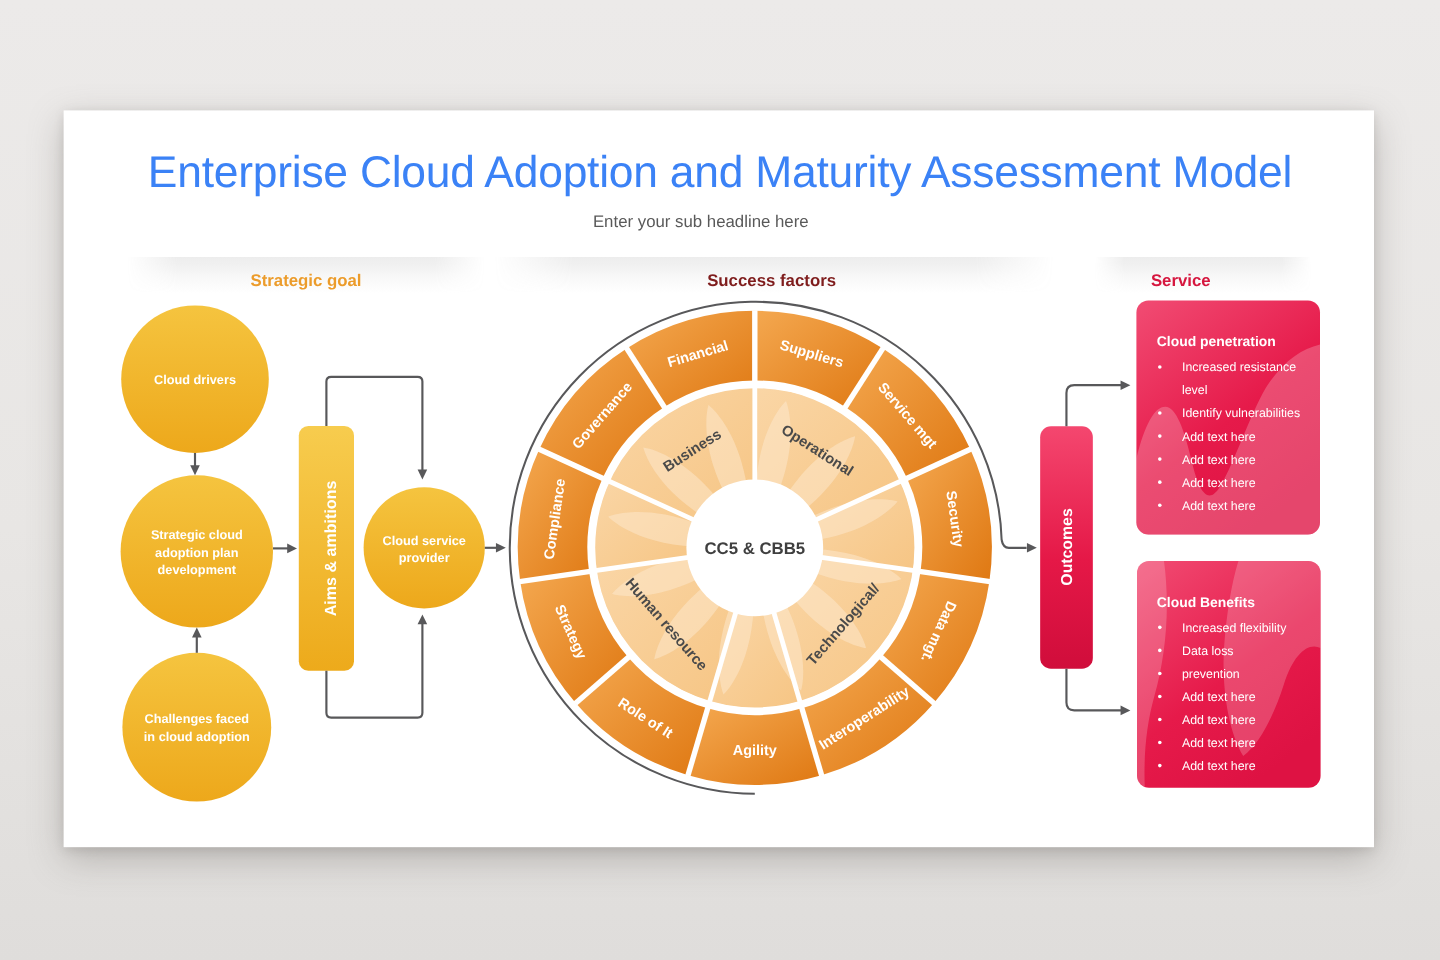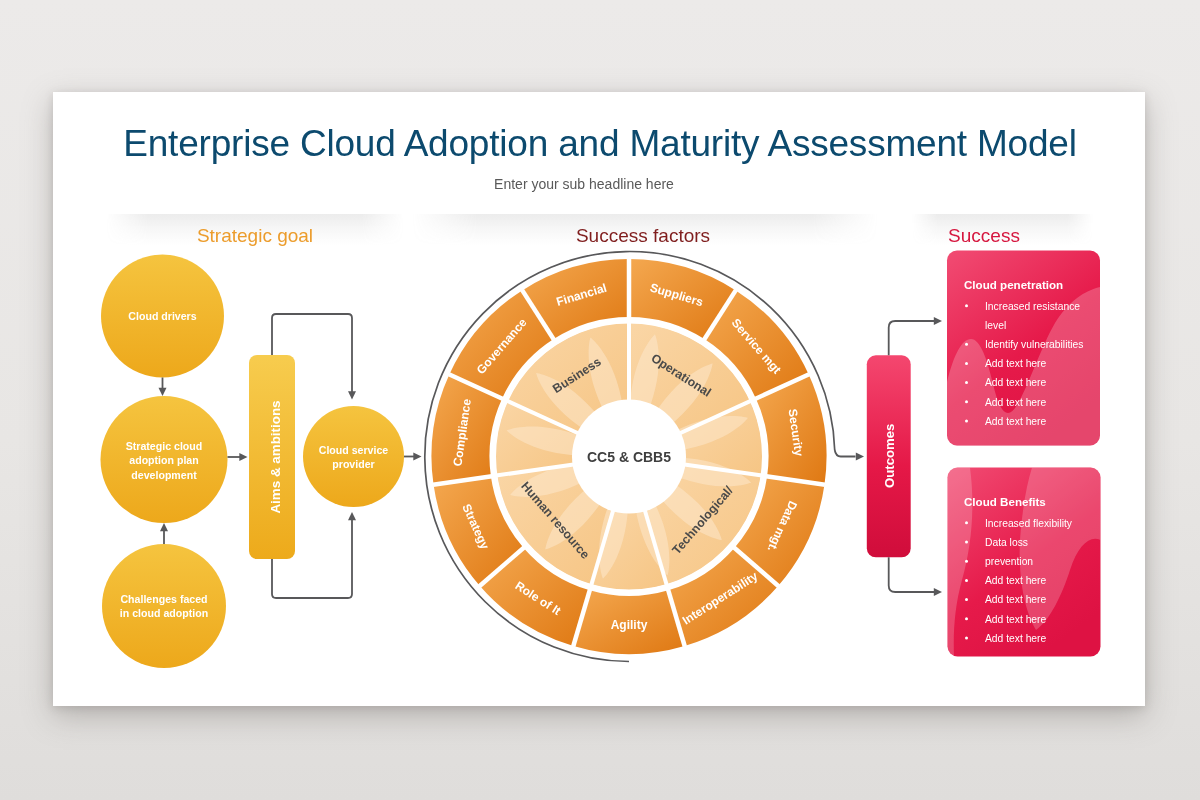--- a/index.html
+++ b/index.html
@@ -4,36 +4,36 @@
 html,body{margin:0;padding:0;}
 body{width:1200px;height:800px;position:relative;overflow:hidden;
   background:linear-gradient(180deg,#ECEAE9 0%,#E8E6E4 55%,#DFDDDB 100%);
   font-family:"Liberation Sans",sans-serif;}
 #slide{position:absolute;left:52.5px;top:92px;width:1092px;height:614px;background:#fff;
   box-shadow:0 10px 28px rgba(110,105,100,.38),0 2px 8px rgba(110,105,100,.22);}
 .band{position:absolute;height:31px;top:214px;
   background:linear-gradient(180deg,rgba(120,120,120,.14) 0%,rgba(140,140,140,.07) 50%,rgba(255,255,255,0) 100%);
   -webkit-mask-image:linear-gradient(90deg,transparent 0,#000 14%,#000 86%,transparent 100%);
   mask-image:linear-gradient(90deg,transparent 0,#000 14%,#000 86%,transparent 100%);}
-.hdr{position:absolute;top:225px;font-size:19px;font-weight:normal;transform:translateX(-50%);}
-#title{position:absolute;left:0;width:1200px;top:123px;text-align:center;color:#0c4a6e;
+.hdr{position:absolute;top:225px;font-size:14px;font-weight:bold;transform:translateX(-50%);}
+#title{position:absolute;left:0;width:1200px;top:123px;text-align:center;color:#3b82f6;
   font-size:37px;letter-spacing:-0.2px;}
 #subtitle{position:absolute;left:0;width:1168px;top:176px;text-align:center;color:#595959;font-size:14px;}
 svg text{font-family:"Liberation Sans",sans-serif;}
 </style></head>
 <body>
 <div id="slide"></div>
 <div id="title">Enterprise Cloud Adoption and Maturity Assessment Model</div>
 <div id="subtitle">Enter your sub headline here</div>
 <div class="band" style="left:106px;width:298px;"></div>
 <div class="band" style="left:412px;width:466px;"></div>
 <div class="band" style="left:912px;width:181px;"></div>
 <div class="hdr" style="left:255px;color:#EC9C2B;">Strategic goal</div>
 <div class="hdr" style="left:643px;color:#7f1d1d;">Success factors</div>
-<div class="hdr" style="left:984px;color:#D6173F;">Success</div>
+<div class="hdr" style="left:984px;color:#D6173F;">Service</div>
 <svg width="1200" height="800" viewBox="0 0 1200 800" style="position:absolute;left:0;top:0;">
 <defs>
 <linearGradient id="gOut" x1="0" y1="0" x2="1" y2="1">
   <stop offset="0" stop-color="#F4A850"></stop>
         <stop offset="1" stop-color="#DF7812"></stop>
 </linearGradient>
 <linearGradient id="gLight" x1="0" y1="0" x2="1" y2="1">
   <stop offset="0" stop-color="#FAD6A6"></stop>
         <stop offset="1" stop-color="#F6C584"></stop>
 </linearGradient>

